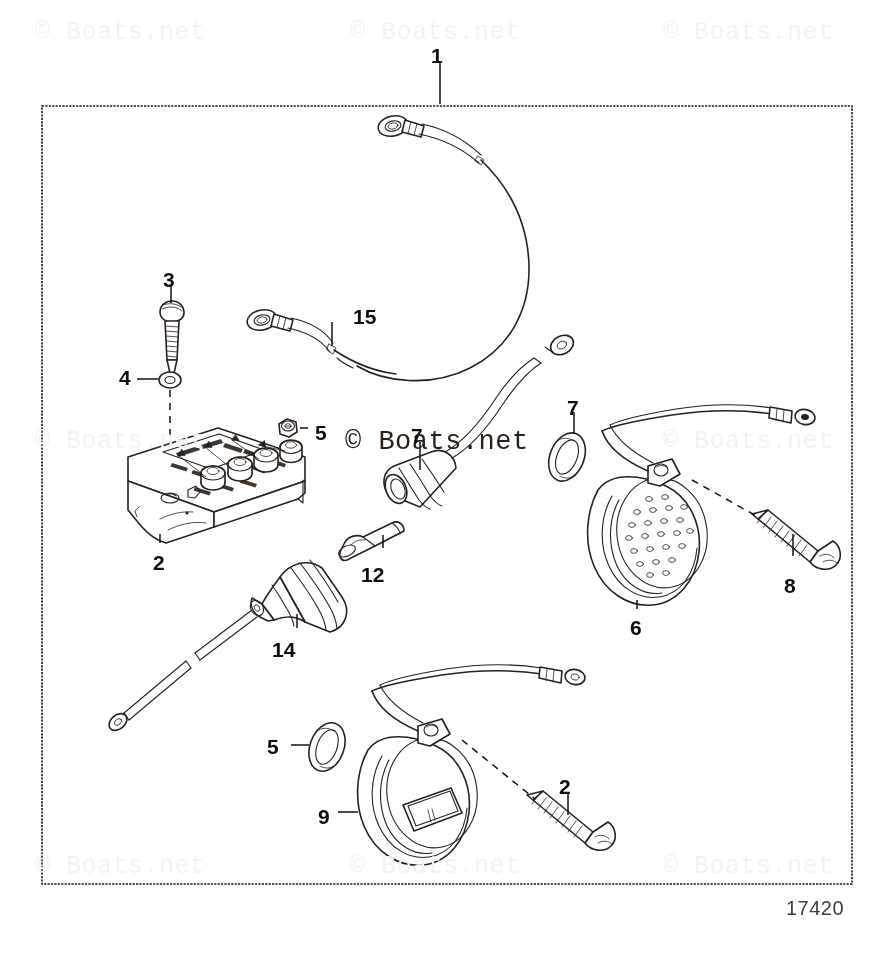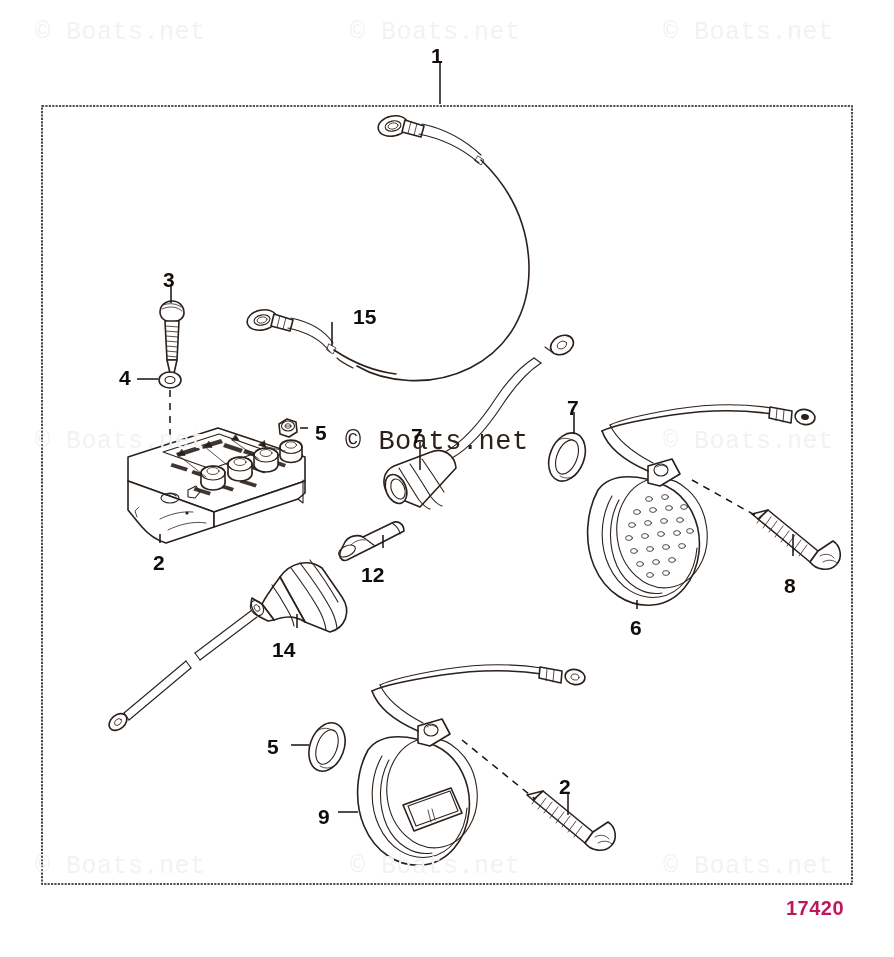--- a/index.html
+++ b/index.html
@@ -42,23 +42,23 @@
     position: absolute;
     font-family: "Liberation Sans", sans-serif;
     font-weight: bold;
     font-size: 21px;
     color: #130d0a;
     white-space: nowrap;
   }
   #figure-id {
     position: absolute;
     font-family: "Liberation Sans", sans-serif;
-    font-weight: bold;
+    font-weight: normal;
     font-size: 20px;
-    color: #be185d;
+    color: #404040;
     letter-spacing: 0.5px;
   }
 </style>
 </head>
 <body>
 
 <div id="page">
 
   <svg id="diagram-svg" viewBox="0 0 894 957">
     <defs>

